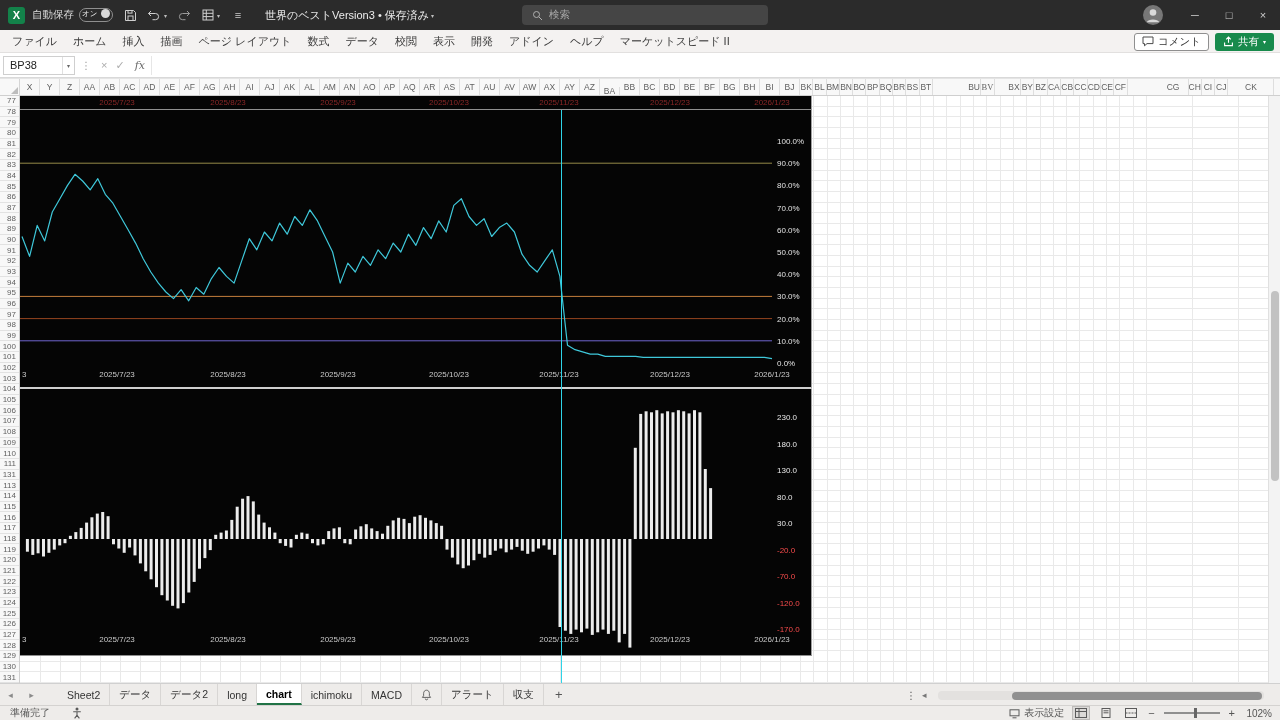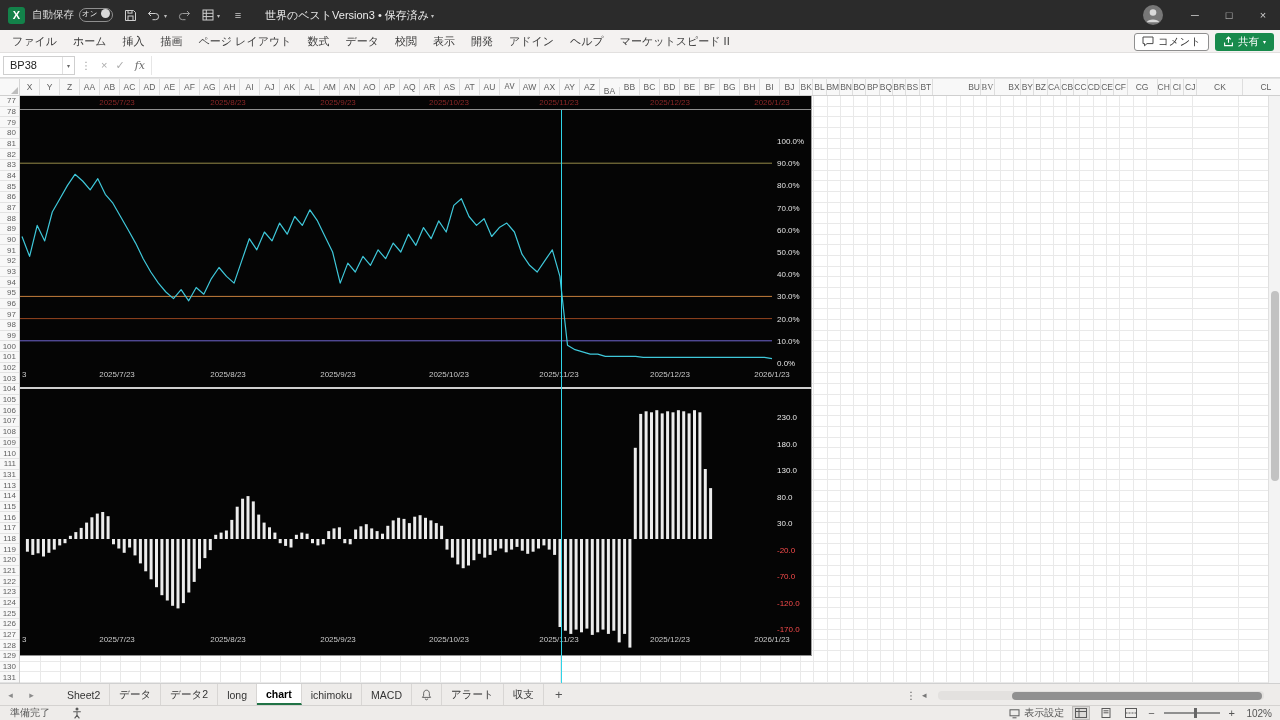--- a/index.html
+++ b/index.html
@@ -128,20 +128,27 @@
           <rect x="1" y="1" width="10" height="10" fill="none" stroke="#cfcfcf"></rect>
           <path d="M1 4.3 H11 M1 7.6 H11 M4.3 1 V11" stroke="#cfcfcf"></path>
         </svg>
         <span class="caret">▾</span>
     </span>
     <span class="tb-btn">≡</span>
     <span class="doc-title">
       <span>世界のベストVersion3 • 保存済み</span>
         <span class="caret">▾</span>
     </span>
+  </div>
+  <div class="searchbox">
+    <svg width="11" height="11" viewBox="0 0 11 11">
+        <circle cx="4.5" cy="4.5" r="3" fill="none" stroke="#b0b0b0"></circle>
+        <path d="M7 7 L10 10" stroke="#b0b0b0"></path>
+      </svg>
+    <span>検索</span>
   </div>
   <div class="tb-right">
     <span class="avatar">
       <svg width="22" height="22">
           <circle cx="11" cy="11" r="10" fill="#777"></circle>
           <circle cx="11" cy="8.5" r="3.3" fill="#d9d9d9"></circle>
           <path d="M4.8 18.2 C6 14.6 16 14.6 17.2 18.2" fill="#d9d9d9"></path>
         </svg>
     </span>
     <span class="winbtn">─</span>
@@ -215,21 +222,21 @@
       <div class="colh" style="width: 20px;">AL</div>
       <div class="colh" style="width: 20px;">AM</div>
       <div class="colh" style="width: 20px;">AN</div>
       <div class="colh" style="width: 20px;">AO</div>
       <div class="colh" style="width: 20px;">AP</div>
       <div class="colh" style="width: 20px;">AQ</div>
       <div class="colh" style="width: 20px;">AR</div>
       <div class="colh" style="width: 20px;">AS</div>
       <div class="colh" style="width: 20px;">AT</div>
       <div class="colh" style="width: 20px;">AU</div>
-      <div class="colh" style="width: 20px; font-family: Liberation Mono, monospace;">AV</div>
+      <div class="colh" style="width: 20px;">AV</div>
       <div class="colh" style="width: 20px;">AW</div>
       <div class="colh" style="width: 20px;">AX</div>
       <div class="colh" style="width: 20px;">AY</div>
       <div class="colh" style="width: 20px;">AZ</div>
       <div class="colh" style="width: 20px; margin-top: 8px;">BA</div>
       <div class="colh" style="width: 20px;">BB</div>
       <div class="colh" style="width: 20px;">BC</div>
       <div class="colh" style="width: 20px;">BD</div>
       <div class="colh" style="width: 20px;">BE</div>
       <div class="colh" style="width: 20px; text-align: center;">BF</div>
@@ -252,21 +259,21 @@
       <div class="colh" style="width: 13.308px; margin-top: 16px;">BW</div>
       <div class="colh" style="width: 13.308px;">BX</div>
       <div class="colh" style="width: 13.308px;">BY</div>
       <div class="colh" style="width: 13.308px;">BZ</div>
       <div class="colh" style="width: 13.308px;">CA</div>
       <div class="colh" style="width: 13.308px;">CB</div>
       <div class="colh" style="width: 13.308px;">CC</div>
       <div class="colh" style="width: 13.308px;">CD</div>
       <div class="colh" style="width: 13.308px;">CE</div>
       <div class="colh" style="width: 13.308px;">CF</div>
-      <div class="colh" style="width: 30px;">CG</div>
+      <div class="colh" style="width: 30px; margin-left: 31px;">CG</div>
       <div class="colh" style="width: 13.308px;">CH</div>
       <div class="colh" style="width: 13.308px;">CI</div>
       <div class="colh" style="width: 13.308px;">CJ</div>
       <div class="colh" style="width: 46px;">CK</div>
       <div class="colh" style="width: 46px;">CL</div>
       <div class="colh" style="width: 42px;">CM</div>
     </div>
 </div>
 
 <div id="sheet">

